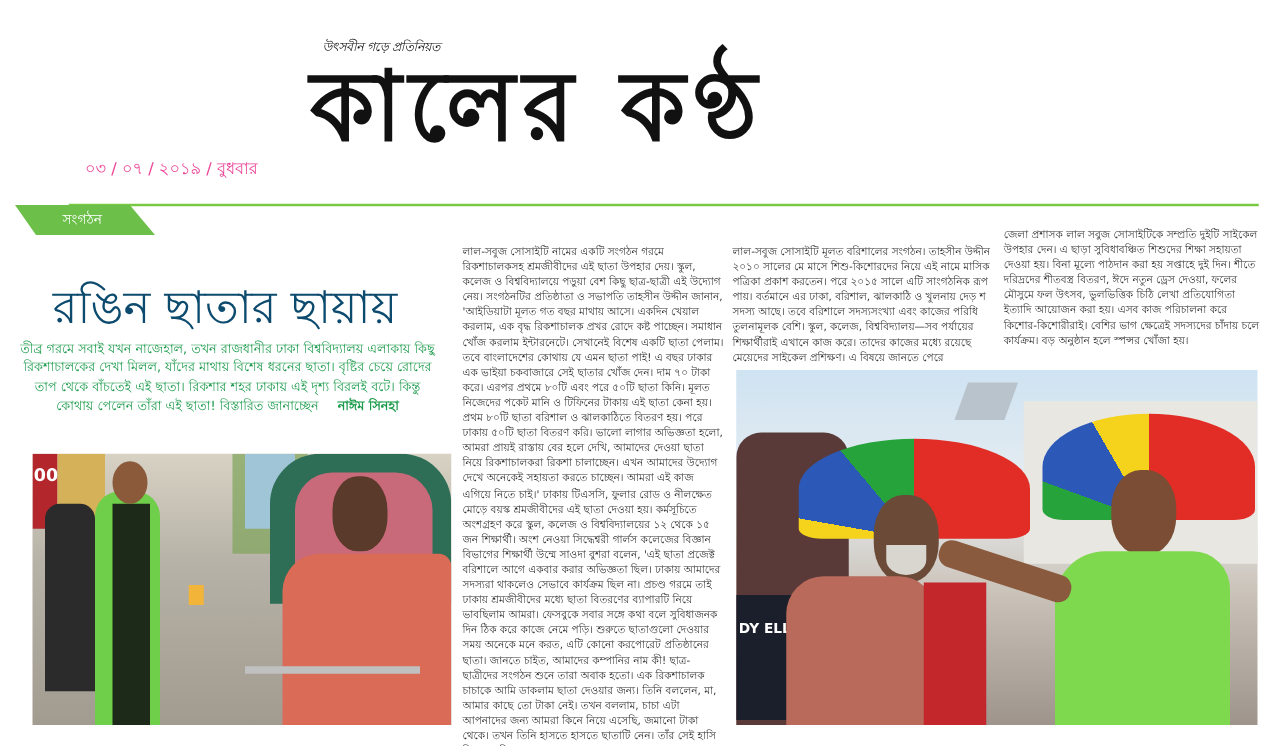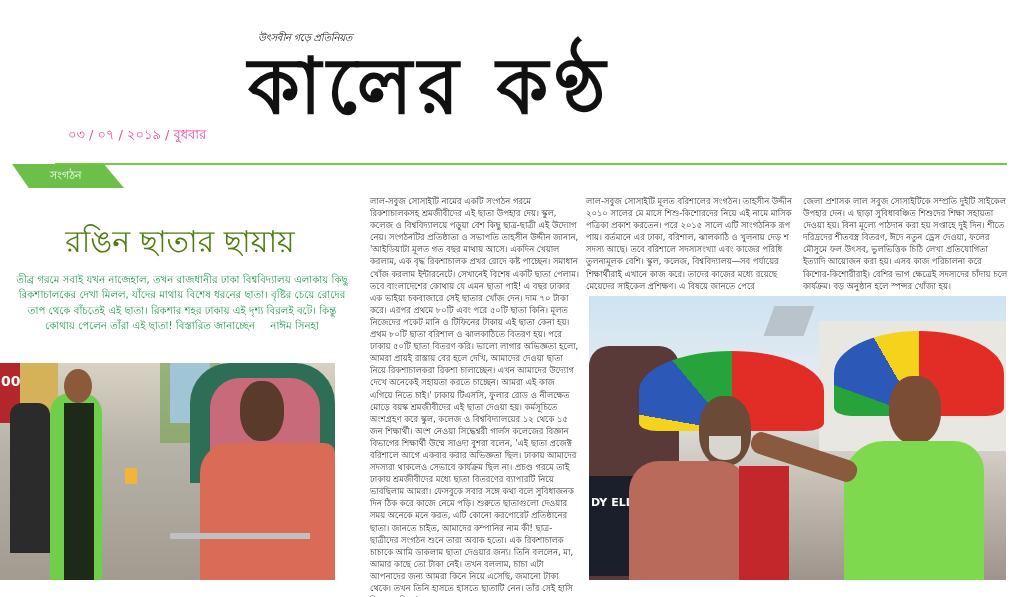--- a/index.html
+++ b/index.html
@@ -14,38 +14,38 @@
 
   .dateline { position: absolute; left: 68px; top: 125px; font-size: 13px; color: #ec4899;
     font-family: "DejaVu Sans", sans-serif; }
 
   .rule { position: absolute; left: 55px; top: 163px; width: 952px; height: 2px; background: #7ac943; }
   .section-tag { position: absolute; left: 12px; top: 164px; width: 112px; height: 24px;
     background: #6cc04a; clip-path: polygon(0 0, 82% 0, 100% 100%, 15% 100%);
     color: #fff; font-size: 11px; line-height: 24px; padding-left: 38px; }
 
   .headline { position: absolute; left: 0; top: 218px; width: 360px; text-align: center;
-    font-size: 30px; color: #4d7c0f; font-weight: 500; }
+    font-size: 36px; color: #0c4a6e; font-weight: 500; }
 
   .intro { position: absolute; left: 14px; top: 272px; width: 336px; text-align: center;
     font-size: 10.2px; line-height: 15.4px; color: #1a9a4a; }
-  .intro b { font-weight: normal; margin-left: 12px; }
+  .intro b { font-weight: bold; margin-left: 12px; }
 
   .photo { position: absolute; overflow: hidden; }
-  .photo-1 { left: 0; top: 363px; width: 335px; height: 217px;
+  .photo-1 { left: 26px; top: 363px; width: 335px; height: 217px;
     background: linear-gradient(180deg, #d8d2c4 0%, #b7b2a7 40%, #a19b90 100%); }
   .photo-2 { left: 589px; top: 296px; width: 417px; height: 284px;
     background: linear-gradient(180deg, #cfe3f2 0%, #e7edf1 35%, #cdc6bd 60%, #9e948b 100%); }
   .shape { position: absolute; }
 
   .col { position: absolute; font-size: 8.4px; line-height: 12.1px; color: #333; text-align: left;
     font-family: "DejaVu Sans", sans-serif; }
   .col-1 { left: 370px; top: 195px; width: 210px; }
   .col-2 { left: 586px; top: 195px; width: 208px; }
-  .col-3 { left: 803px; top: 195px; width: 205px; }
+  .col-3 { left: 803px; top: 181px; width: 205px; }
   .col p { margin: 0; }
 </style>
 </head>
 <body>
 
 <div>
   <div class="slogan">উৎসবীন গড়ে প্রতিনিয়ত</div>
   <div class="masthead">কালের কণ্ঠ</div>
 </div>
 

